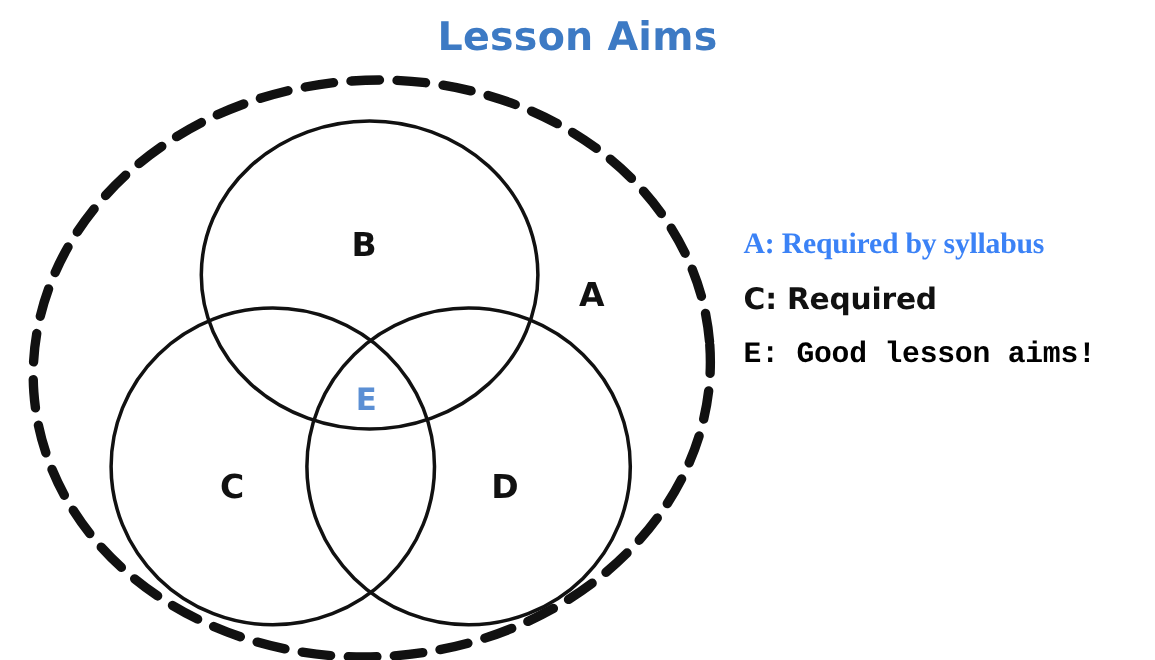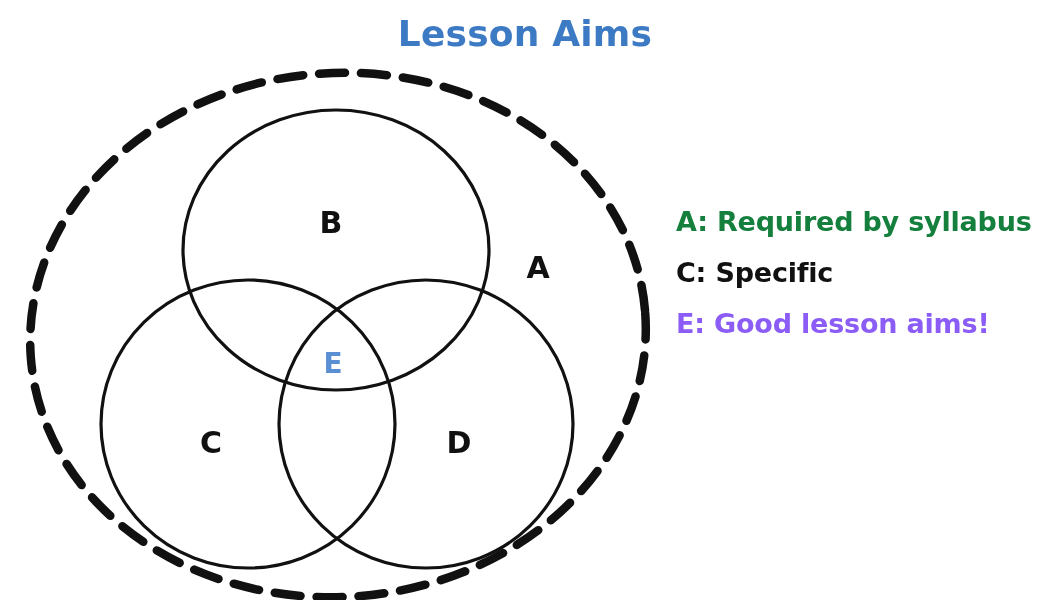--- a/index.html
+++ b/index.html
@@ -107,18 +107,18 @@
 
       <text class="venn-label" x="211" y="398" text-anchor="middle">C</text>
 
       <text class="venn-label" x="459" y="398" text-anchor="middle">D</text>
 
       <text class="venn-label-e" x="333" y="318" text-anchor="middle" fill="#5b8fd4">E</text>
     </svg>
   </div>
 
   <div id="legend">
-    <span class="legend-row" style="color: #15803d;">A: Required by syllabus</span>
-    <span class="legend-row" style="color: rgb(17, 17, 17);">C: Specific</span>
-    <span class="legend-row accent" style="color: #8b5cf6;">E: Good lesson aims!</span>
+    <span class="legend-row" style="color: #3b82f6; font-family: Liberation Serif, serif;">A: Required by syllabus</span>
+    <span class="legend-row" style="color: rgb(17, 17, 17);">C: Required</span>
+    <span class="legend-row accent" style="color: #000000; font-family: Liberation Mono, monospace;">E: Good lesson aims!</span>
   </div>
 
 </div>
 
 </body></html>

